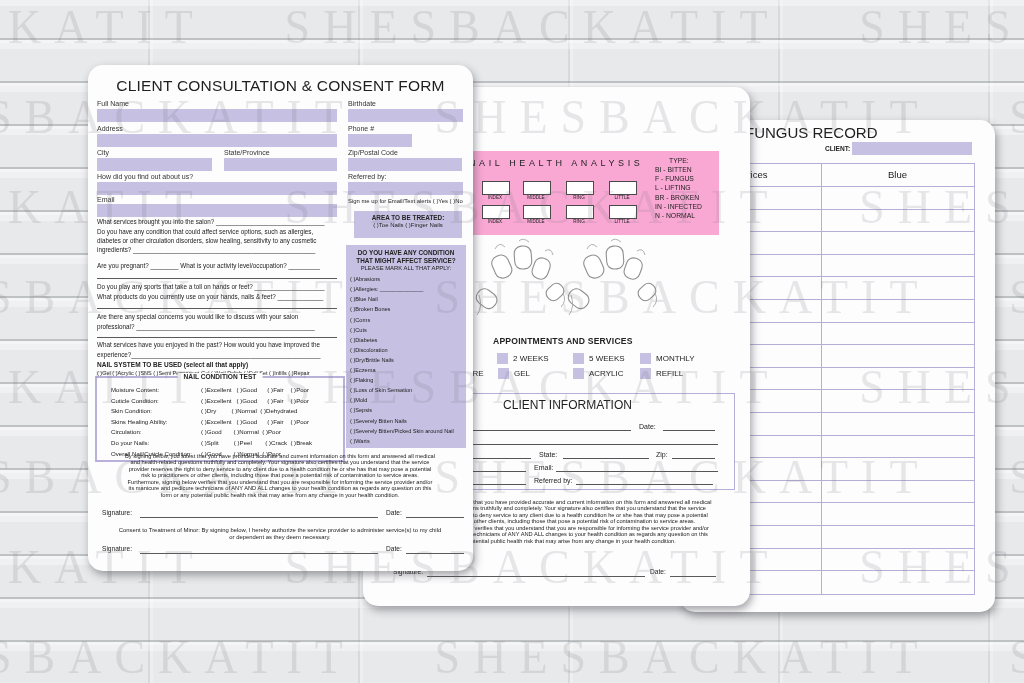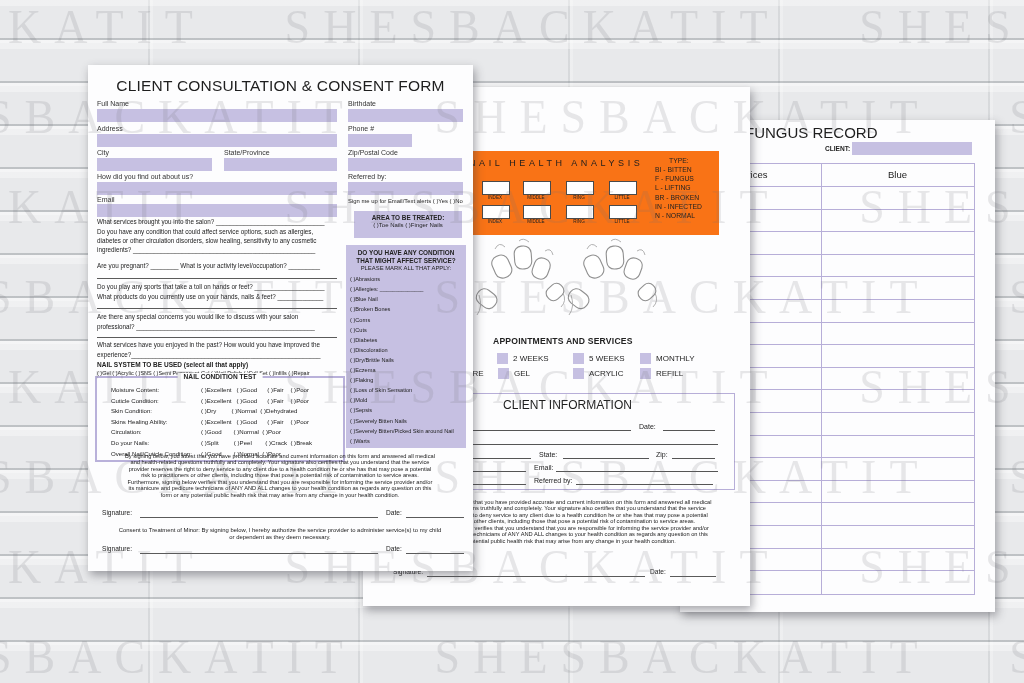--- a/index.html
+++ b/index.html
@@ -11,21 +11,21 @@
     background-image:
       repeating-linear-gradient(180deg,
         rgba(255,255,255,.35) 0 6px, rgba(0,0,0,0) 6px 38px,
         rgba(140,146,150,.45) 38px 40px, rgba(255,255,255,.55) 40px 43px),
       repeating-linear-gradient(90deg,
         rgba(0,0,0,0) 0 148px, rgba(140,146,150,.18) 148px 150px,
         rgba(255,255,255,.25) 150px 153px, rgba(0,0,0,0) 153px 210px);
     z-index:0;}
 
   
-  .paper{position:absolute;background:#fdfdfe;box-shadow:2px 4px 9px rgba(55,55,65,.45);color:#222;}
+  .paper{position:absolute;background:#fdfdfe;box-shadow:2px 4px 9px rgba(55,55,65,.45);color:#222;border-radius:15px;}
   .abs{position:absolute;}
   .lbl{position:absolute;font-size:7px;color:#333;white-space:nowrap;}
   .pbar{position:absolute;height:13px;background:#c6c0e2;}
   .q{position:absolute;font-size:6.3px;color:#222;white-space:nowrap;}
   .uline{position:absolute;border-bottom:1px solid #5a5a5a;height:0;}
   .tinyc{font-size:5.7px;line-height:6.45px;text-align:center;color:#222;}
   .sq{position:absolute;width:11px;height:11px;background:#c6c0e2;}
 
   
   .lf-title{position:absolute;top:12px;left:0;width:100%;text-align:center;
@@ -42,21 +42,21 @@
   .ct-title{position:absolute;top:-5px;left:50%;transform:translateX(-50%);background:#fdfdfe;
             padding:0 6px;font-size:6.6px;font-weight:bold;white-space:nowrap;}
   .ct-rows{margin:7px 0 0 14px;}
   .ct-rows .r{display:flex;font-size:6.1px;line-height:10.6px;}
   .ct-rows .r .l{width:90px;}
   .ct-rows .r .o{white-space:pre;}
   .sigrow-label{position:absolute;font-size:6.6px;color:#222;}
 
   
   .mf-title{position:absolute;top:18px;left:0;width:100%;text-align:center;font-size:13px;color:#1e1e1e;}
-  .ana-box{position:absolute;left:60px;top:64px;width:296px;height:84px;background:#f97316;}
+  .ana-box{position:absolute;left:60px;top:64px;width:296px;height:84px;background:#f9a8d4;}
   .ana-title{position:absolute;left:46px;top:7px;font-size:9px;letter-spacing:3.6px;color:#1e1e1e;white-space:nowrap;}
   .fbox{position:absolute;width:26px;height:12px;background:#fff;border:1px solid #4a4a4a;}
   .flab{position:absolute;width:30px;text-align:center;font-size:4.6px;color:#222;}
   .type-col{position:absolute;left:232px;top:6px;}
   .type-col .tt{font-size:6.8px;margin-left:14px;margin-bottom:1px;}
   .type-col div.it{font-size:6.8px;line-height:9.2px;white-space:nowrap;}
   .apt-title{position:absolute;left:130px;top:249px;font-size:8.6px;font-weight:bold;letter-spacing:.2px;}
   .apt-lab{position:absolute;font-size:8px;color:#1e1e1e;white-space:nowrap;}
   .ci-box{position:absolute;left:37px;top:306px;width:333px;height:95px;border:1px solid #b7aed8;}
   .ci-title{position:absolute;left:0;top:4px;width:100%;text-align:center;font-size:12px;color:#1e1e1e;}

